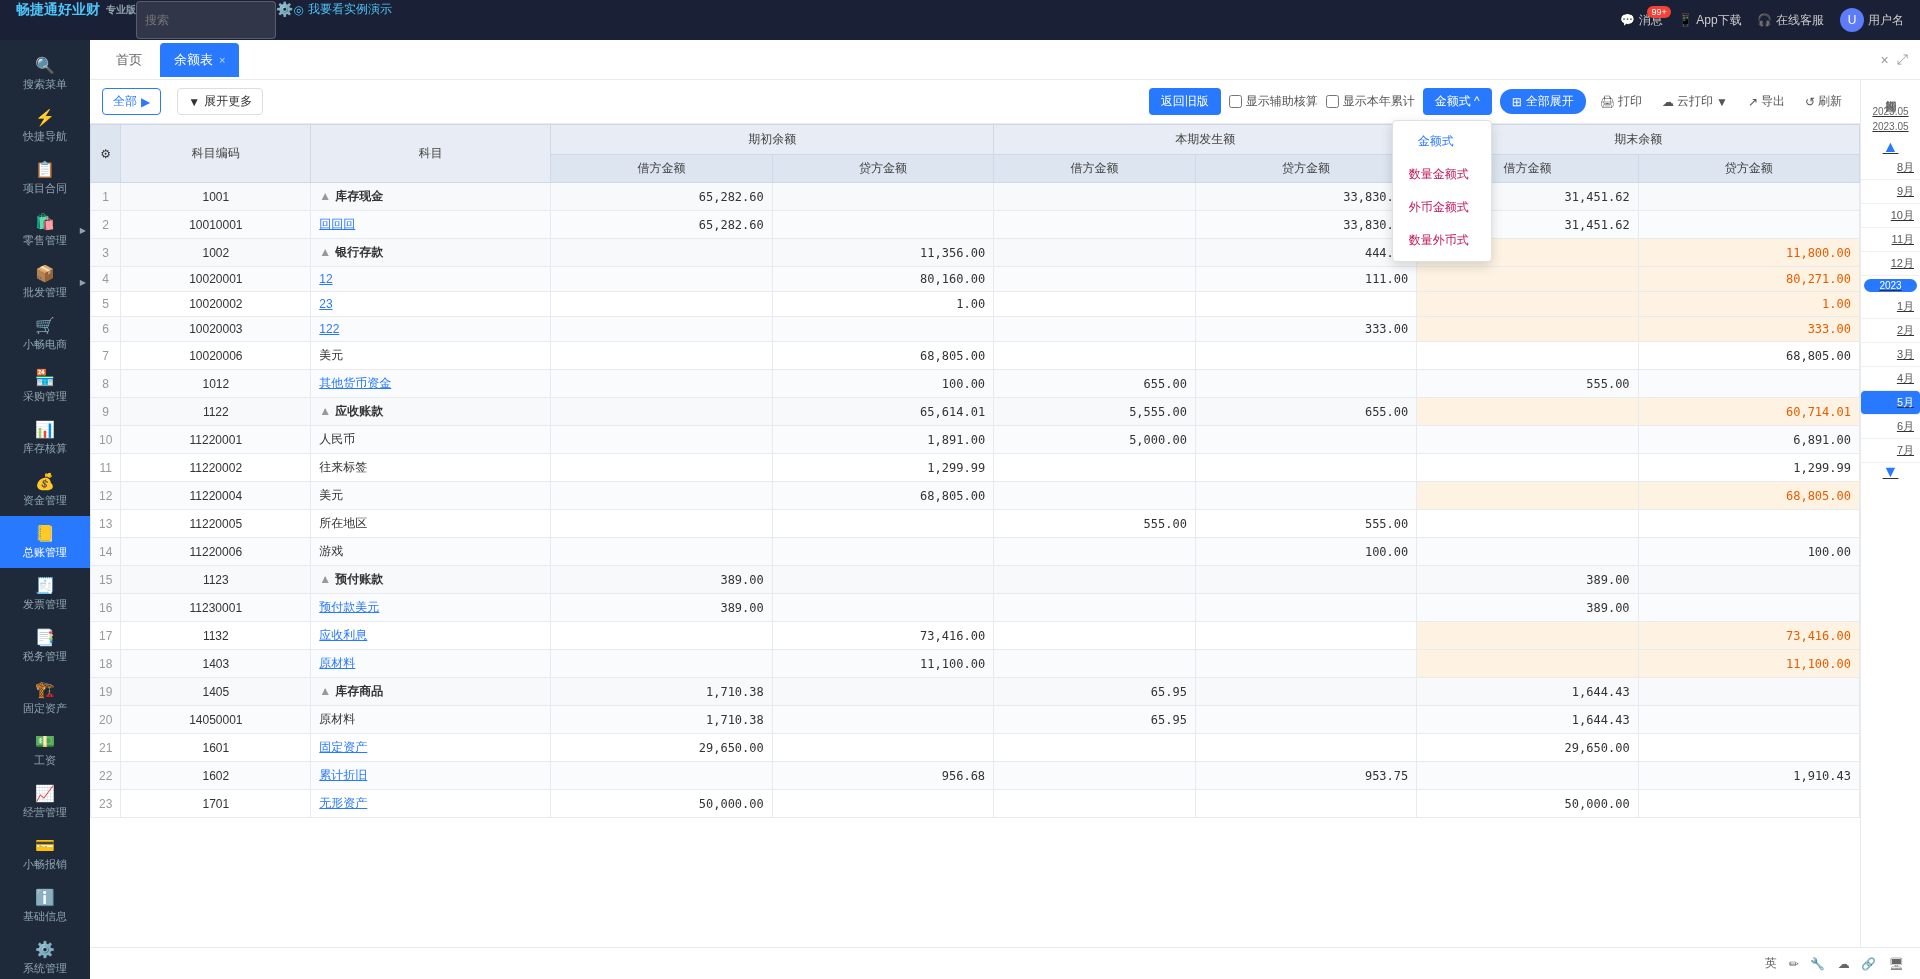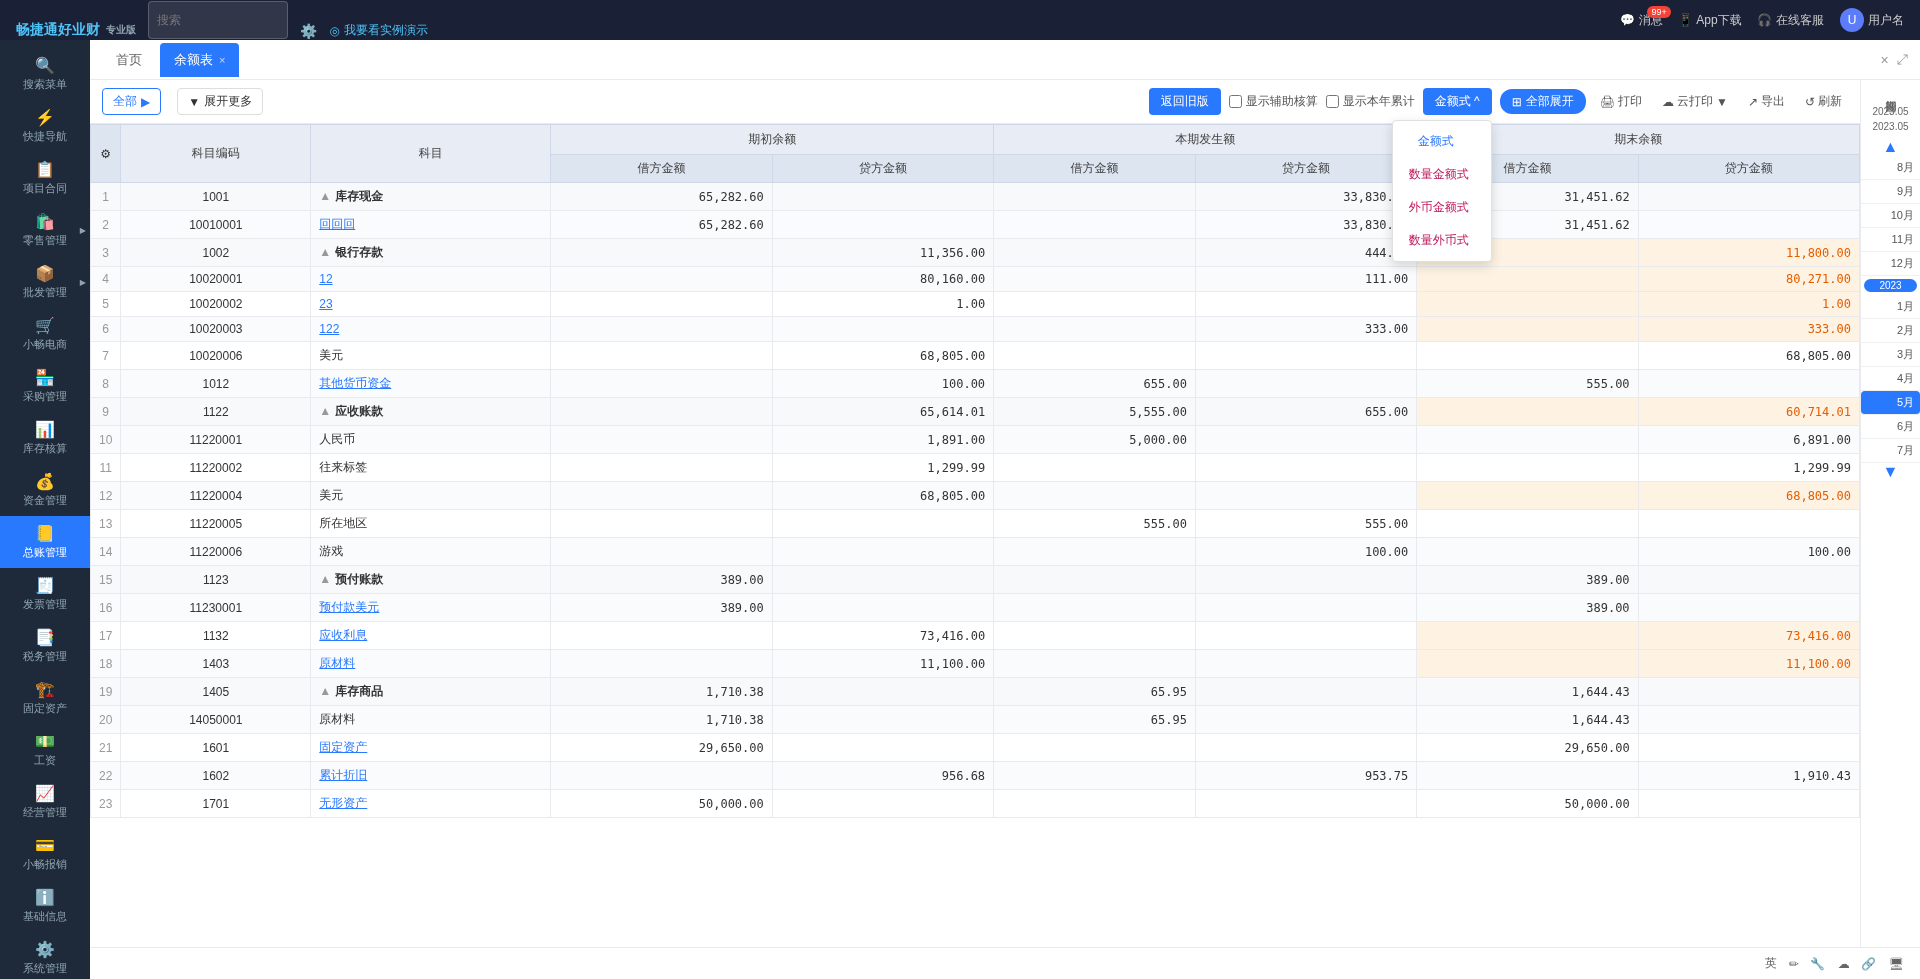--- a/index.html
+++ b/index.html
@@ -8,21 +8,21 @@
     
     .top-header {
       height: 40px;
       background: #1a2035;
       display: flex;
       align-items: center;
       padding: 0 16px;
       color: #fff;
       justify-content: space-between;
     }
-    .top-header-left { display: flex; align-items: flex-end; gap: 12px; }
+    .top-header-left { display: flex; align-items: flex-start; }
     .app-logo { display: flex; align-items: center; gap: 6px; color: #4fc3f7; font-size: 14px; font-weight: bold; }
     .app-logo .version { font-size: 10px; color: #90a4ae; }
     .header-search { background: rgba(255,255,255,0.1); border: 1px solid rgba(255,255,255,0.2); border-radius: 4px; color: #f97316; padding: 11px 8px; font-size: 12px; width: 140px; }
     .demo-link { color: #4fc3f7; font-size: 12px; cursor: pointer; display: flex; align-items: center; gap: 4px; }
     .top-header-right { display: flex; align-items: center; gap: 16px; color: #ccc; font-size: 12px; }
     .notification-btn { position: relative; cursor: pointer; }
     .badge { position: absolute; top: -6px; right: -8px; background: #f44336; color: #fff; font-size: 9px; border-radius: 8px; padding: 1px 4px; }
 
     
     .layout { display: flex; height: 939px; }
@@ -150,20 +150,21 @@
     
     .right-panel {
       width: 60px;
       background: #fff;
       border-left: 1px solid #e8eaed;
       display: flex;
       flex-direction: column;
       align-items: center;
       padding: 8px 0;
       font-size: 11px;
+      text-decoration: underline;
     }
     .period-label { writing-mode: vertical-lr; color: #666; margin-bottom: 8px; font-size: 11px; cursor: pointer; padding: 4px; }
     .period-item { 
       cursor: pointer; color: #555; padding: 4px 6px; width: 100%; text-align: right;
       border-bottom: 1px solid #f0f0f0; font-size: 11px;
     }
     .period-item.active { background: #2979ff; color: #fff; border-radius: 4px; }
     .period-nav { cursor: pointer; color: #2979ff; font-size: 16px; }
 
     

